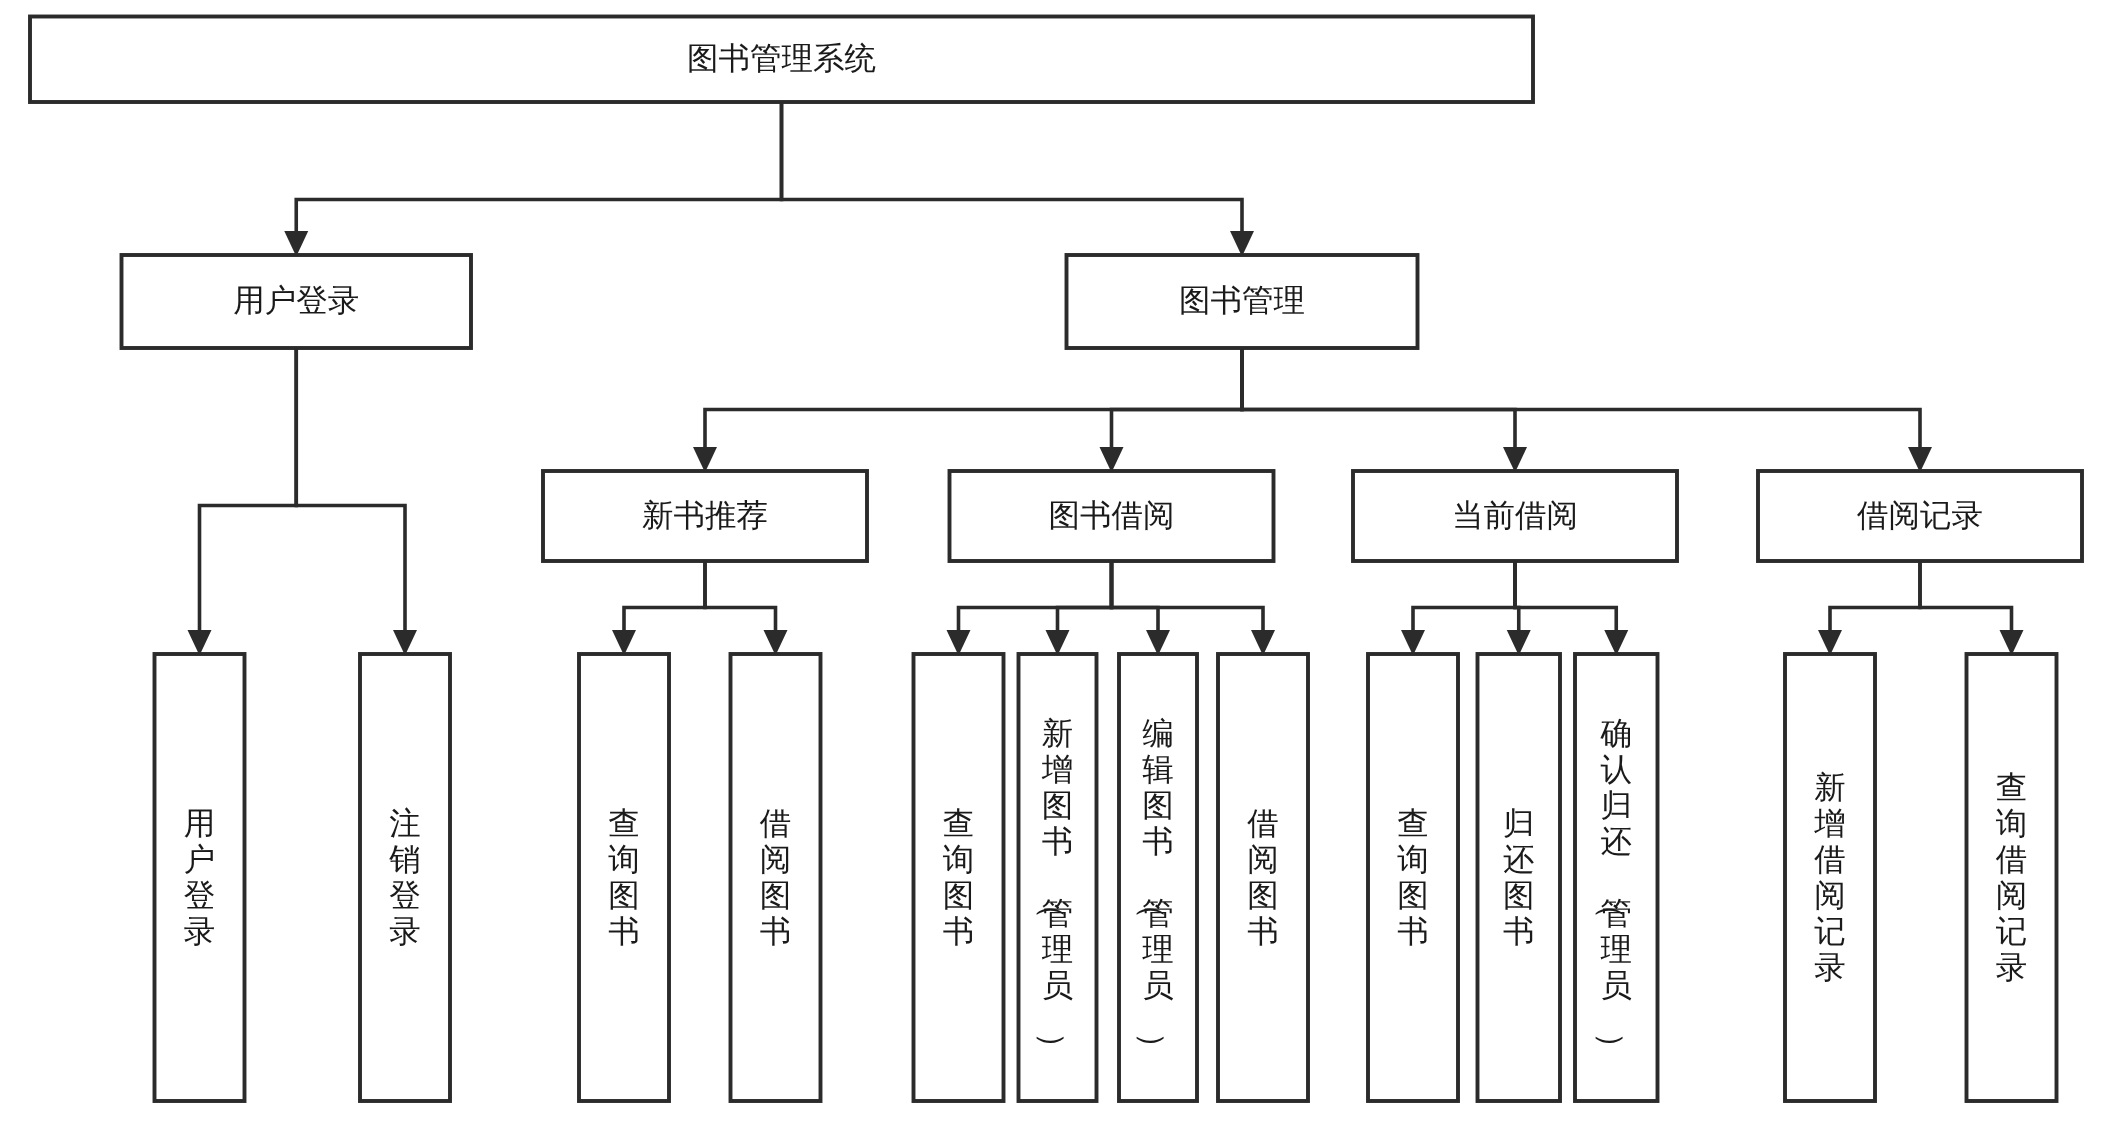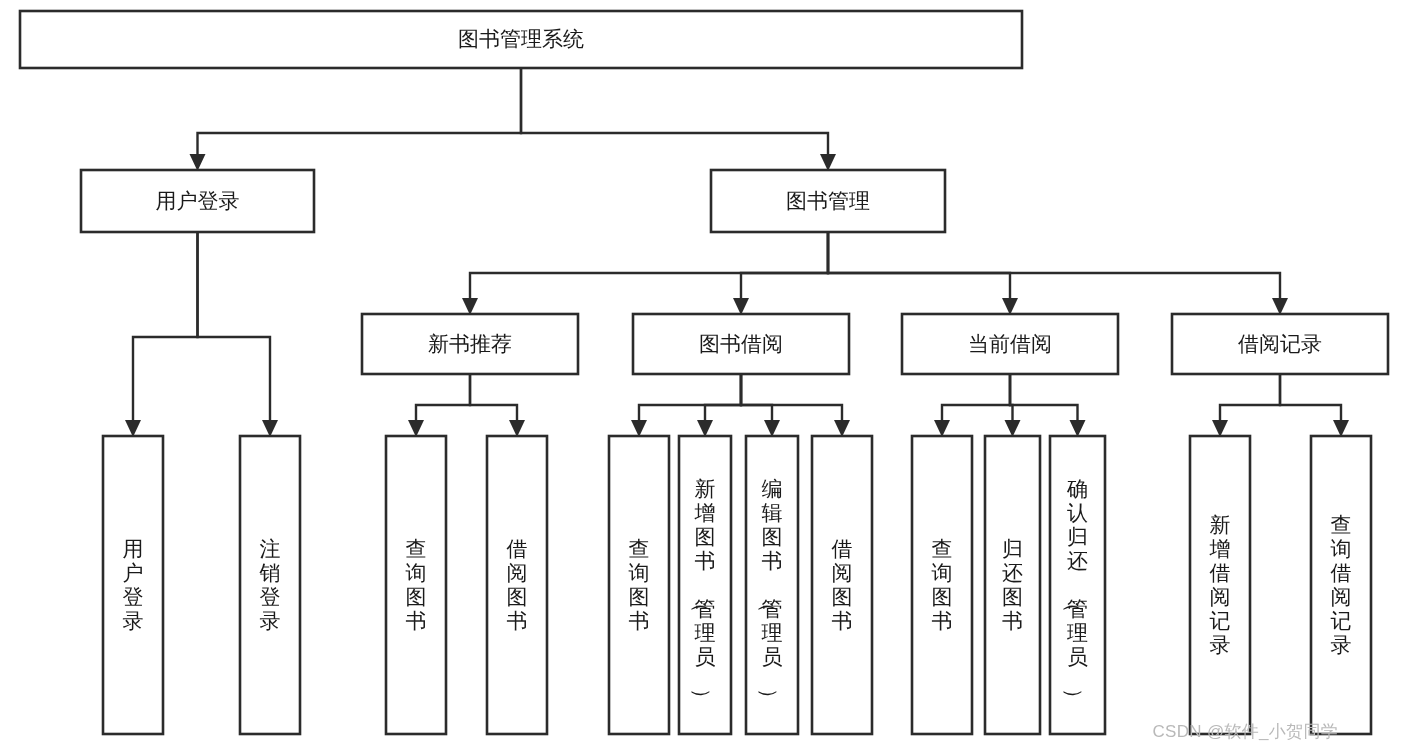--- a/index.html
+++ b/index.html
@@ -226,14 +226,13 @@
         <g>
           <rect class="node-box" x="1190" y="436" width="60" height="298"></rect>
           <text class="node-label-v" x="1220" y="532"><tspan x="1220" dy="0">新</tspan><tspan x="1220" dy="24">增</tspan><tspan x="1220" dy="24">借</tspan><tspan x="1220" dy="24">阅</tspan><tspan x="1220" dy="24">记</tspan><tspan x="1220" dy="24">录</tspan></text>
         </g>
         <g>
           <rect class="node-box" x="1311" y="436" width="60" height="298"></rect>
           <text class="node-label-v" x="1341" y="532"><tspan x="1341" dy="0">查</tspan><tspan x="1341" dy="24">询</tspan><tspan x="1341" dy="24">借</tspan><tspan x="1341" dy="24">阅</tspan><tspan x="1341" dy="24">记</tspan><tspan x="1341" dy="24">录</tspan></text>
         </g>
       </g>
   </svg>
-  <div class="watermark-text">CSDN @软件_小贺同学</div>
 </div>
 
 </body></html>

